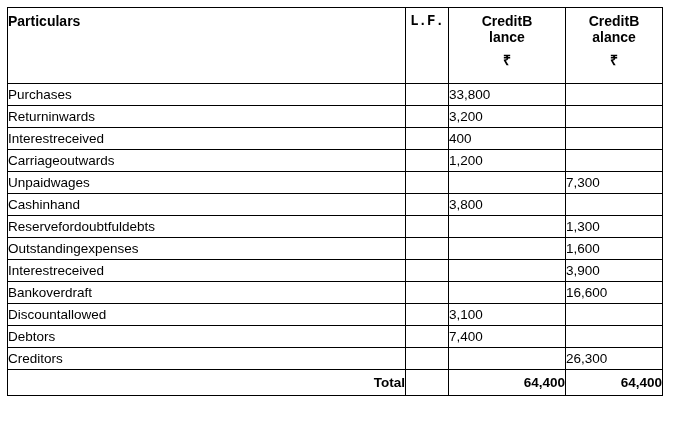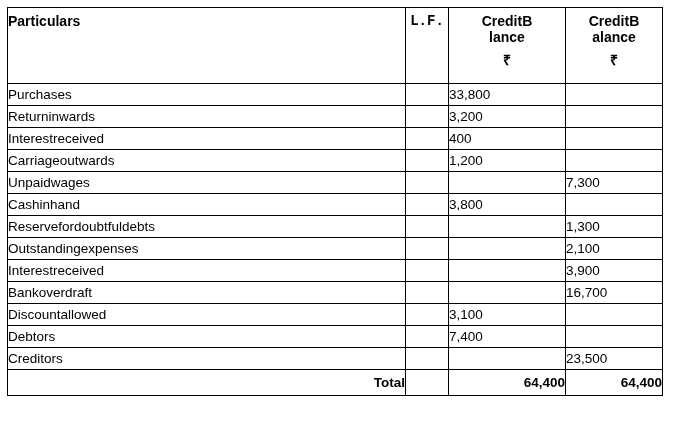--- a/index.html
+++ b/index.html
@@ -179,51 +179,51 @@
         <tr class="data-row">
           <td class="p-cell">Reservefordoubtfuldebts</td>
           <td class="lf-cell"></td>
           <td class="amt-cell"></td>
           <td class="amt-cell">1,300</td>
         </tr>
         <tr class="data-row">
           <td class="p-cell">Outstandingexpenses</td>
           <td class="lf-cell"></td>
           <td class="amt-cell"></td>
-          <td class="amt-cell">2,100</td>
+          <td class="amt-cell">1,600</td>
         </tr>
         <tr class="data-row">
           <td class="p-cell">Interestreceived</td>
           <td class="lf-cell"></td>
           <td class="amt-cell"></td>
           <td class="amt-cell">3,900</td>
         </tr>
         <tr class="data-row">
           <td class="p-cell">Bankoverdraft</td>
           <td class="lf-cell"></td>
           <td class="amt-cell"></td>
-          <td class="amt-cell">16,700</td>
+          <td class="amt-cell">16,600</td>
         </tr>
         <tr class="data-row">
           <td class="p-cell">Discountallowed</td>
           <td class="lf-cell"></td>
           <td class="amt-cell">3,100</td>
           <td class="amt-cell"></td>
         </tr>
         <tr class="data-row">
           <td class="p-cell">Debtors</td>
           <td class="lf-cell"></td>
           <td class="amt-cell">7,400</td>
           <td class="amt-cell"></td>
         </tr>
         <tr class="data-row">
           <td class="p-cell">Creditors</td>
           <td class="lf-cell"></td>
           <td class="amt-cell"></td>
-          <td class="amt-cell">23,500</td>
+          <td class="amt-cell">26,300</td>
         </tr>
       </tbody>
 
     <tbody>
       <tr class="total-row">
         <td class="total-label">Total</td>
         <td class="lf-cell"></td>
         <td class="total-amt">64,400</td>
         <td class="total-amt">64,400</td>
       </tr>

